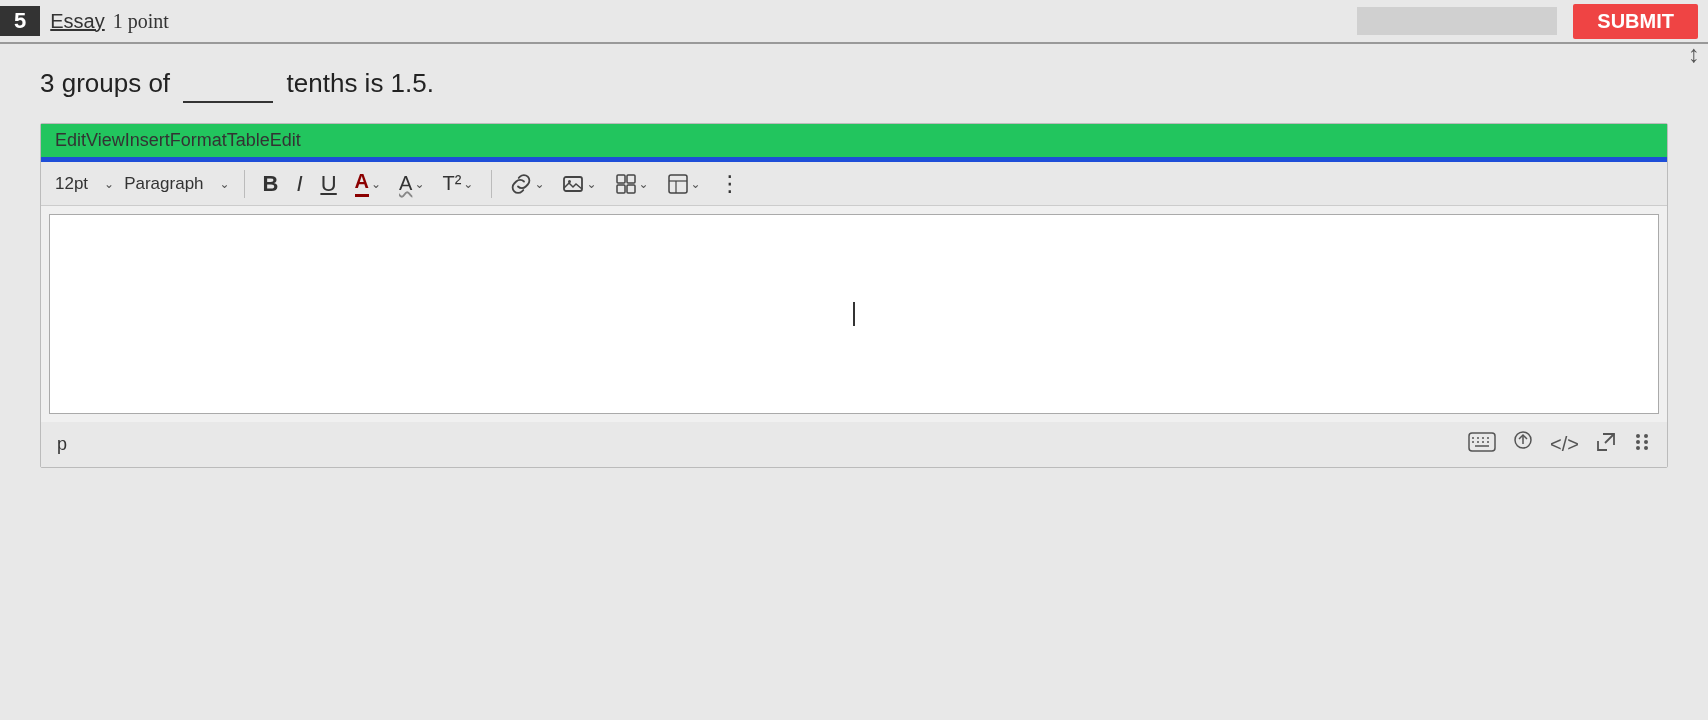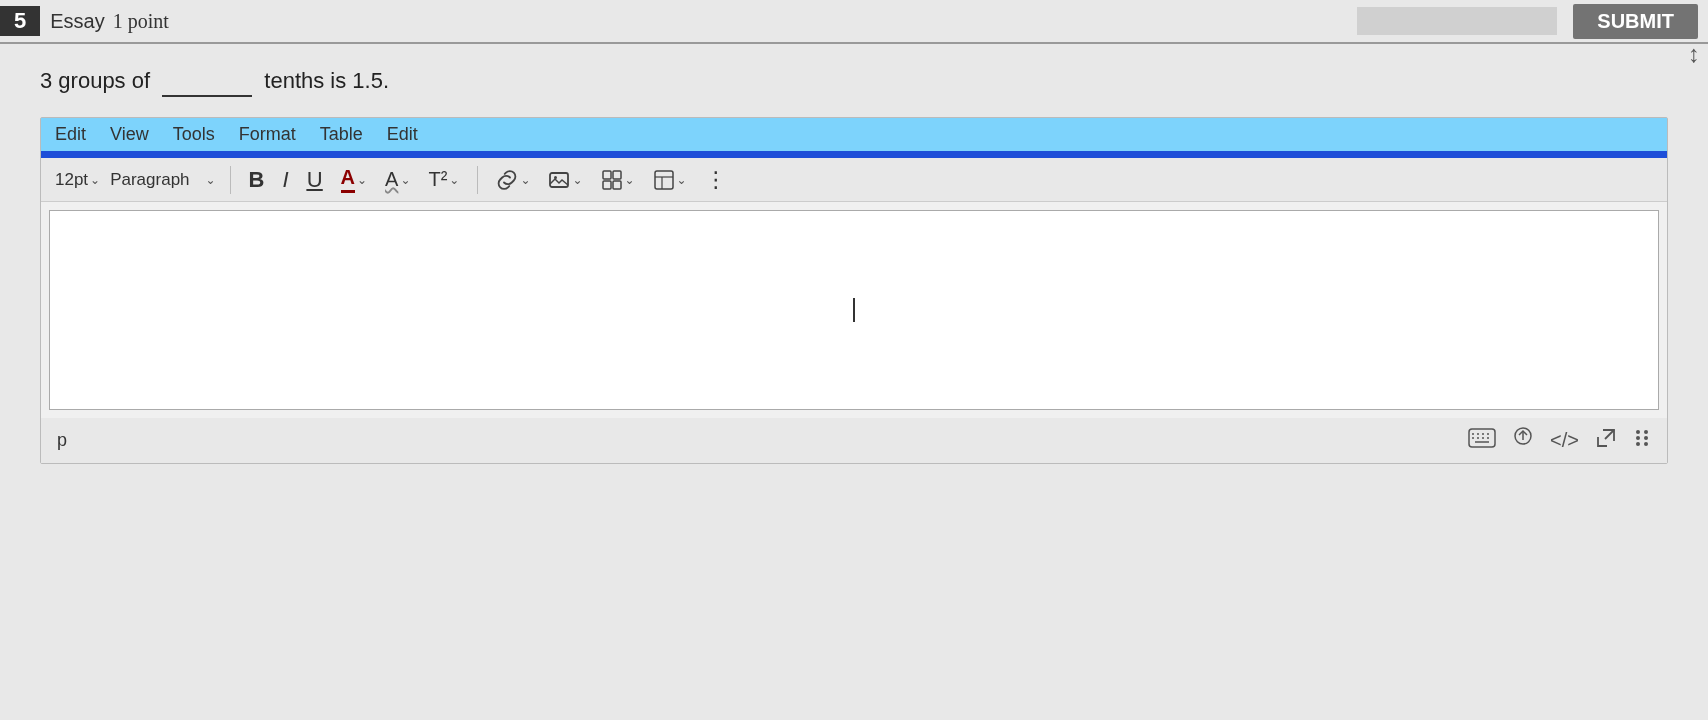--- a/index.html
+++ b/index.html
@@ -18,31 +18,32 @@
       font-size: 22px;
       font-weight: bold;
       padding: 2px 14px;
       display: inline-block;
     }
 
     .essay-label {
       font-size: 20px;
       color: #333;
       margin-left: 10px;
+      text-decoration: underline;
     }
 
     .point-label {
       font-size: 20px;
       color: #333;
       margin-left: 8px;
       font-family: Liberation Serif, serif;
     }
 
     .submit-btn {
-      background: #737373;
+      background: #ef4444;
       color: #fff;
       border: none;
       font-size: 20px;
       font-weight: bold;
       padding: 6px 24px;
       cursor: pointer;
       border-radius: 2px;
     }
 
     .scroll-icon {
@@ -60,21 +61,21 @@
     }
 
     .question-instruction {
       font-size: 22px;
       color: #222;
       margin-bottom: 20px;
       line-height: 1.4;
     }
 
     .fill-blank-text {
-      font-size: 22px;
+      font-size: 26px;
       color: #222;
       margin-bottom: 20px;
       line-height: 1.5;
     }
 
     .blank-line {
       display: inline-block;
       border-bottom: 2px solid #333;
       width: 90px;
       margin: 0 6px;
@@ -84,23 +85,22 @@
     .editor-container {
       background: #f0f0f0;
       border: 1px solid #bbb;
       border-radius: 2px;
     }
 
     .menu-bar {
       display: flex;
       align-items: center;
       padding: 6px 14px;
-      gap: 24px;
-      background: #7dd3fc;
-      border-bottom: 7px solid #1d4ed8;
+      background: #22c55e;
+      border-bottom: 5px solid #1d4ed8;
     }
 
     .menu-item {
       font-size: 18px;
       color: #333;
       cursor: pointer;
     }
 
     .toolbar {
       display: flex;
@@ -117,21 +117,21 @@
       background: #bbb;
       margin: 0 4px;
     }
 
     .font-size-select {
       display: flex;
       align-items: center;
       font-size: 17px;
       color: #333;
       cursor: pointer;
-      gap: 2px;
+      gap: 16px;
     }
 
     .paragraph-select {
       display: flex;
       align-items: center;
       font-size: 17px;
       color: #333;
       cursor: pointer;
       gap: 16px;
     }
@@ -289,21 +289,21 @@
     <span>3 groups of</span>
     <span class="blank-line"></span>
     <span>tenths is 1.5.</span>
   </div>
 
   <div class="editor-container">
 
     <div class="menu-bar">
       <span class="menu-item">Edit</span>
       <span class="menu-item">View</span>
-      <span class="menu-item">Tools</span>
+      <span class="menu-item">Insert</span>
       <span class="menu-item">Format</span>
       <span class="menu-item">Table</span>
       <span class="menu-item">Edit</span>
     </div>
 
     <div class="toolbar">
 
       <div class="font-size-select">
         <span>12pt</span>
         <span class="chevron">⌄</span>

